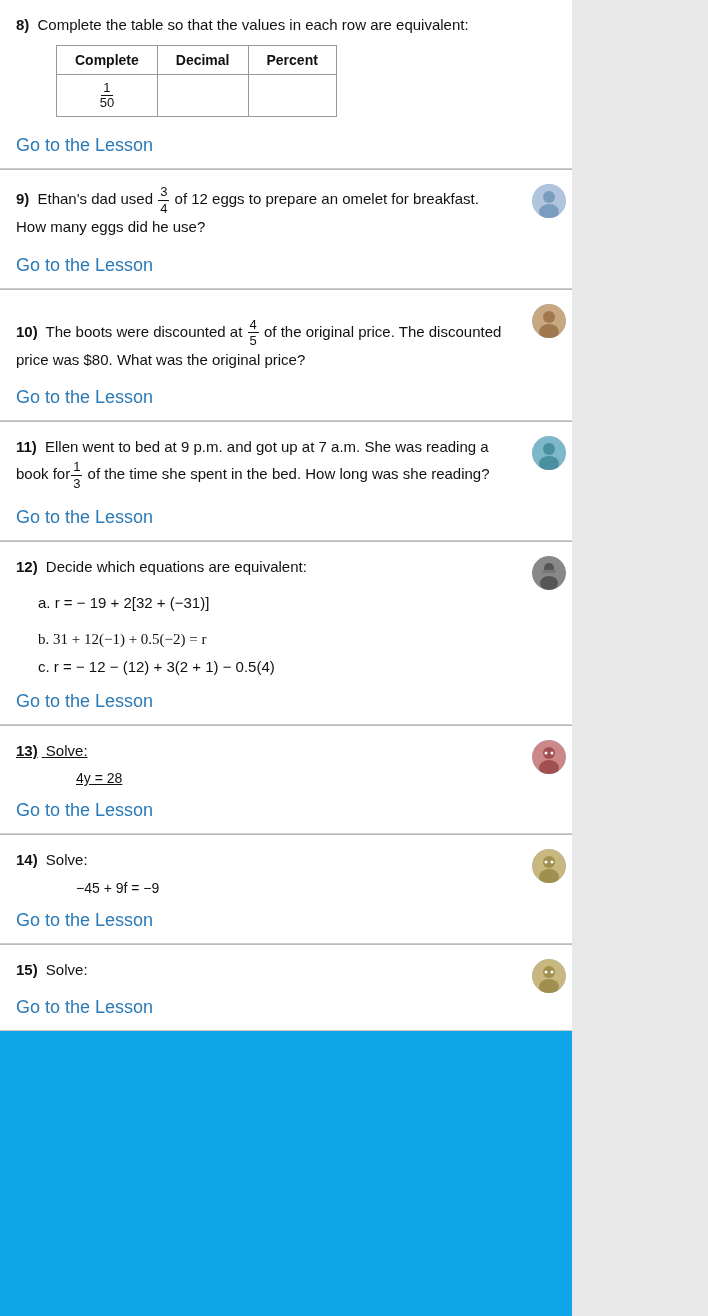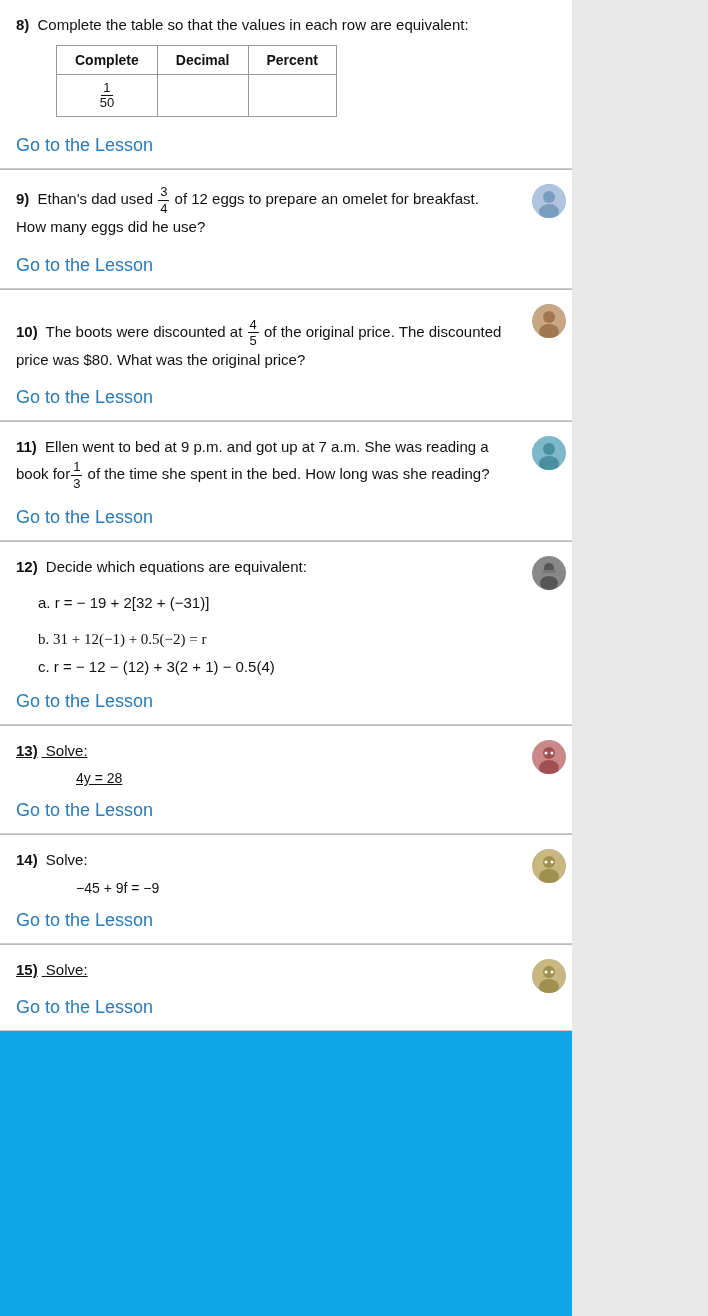--- a/index.html
+++ b/index.html
@@ -294,21 +294,21 @@
           <circle cx="14" cy="13" r="1.5" fill="#fff"></circle>
           <circle cx="20" cy="13" r="1.5" fill="#fff"></circle>
         </svg>
       </div>
     </div>
   </div>
 
   <div class="divider"></div>
 
   <div class="problem">
-    <div style="display:flex; align-items:flex-start; justify-content:space-between;text-decoration:underline;">
+    <div style="display:flex; align-items:flex-start; justify-content:space-between;">
       <div style="flex:1; padding-right:44px;">
         <div class="problem-header">
           <span class="problem-number">15)</span>
           <span> Solve:</span>
         </div>
         <a class="go-to-lesson">Go to the Lesson</a>
       </div>
       <div class="avatar">
         <svg width="34" height="34" viewBox="0 0 34 34">
           <circle cx="17" cy="17" r="17" fill="#c8b880"></circle>

